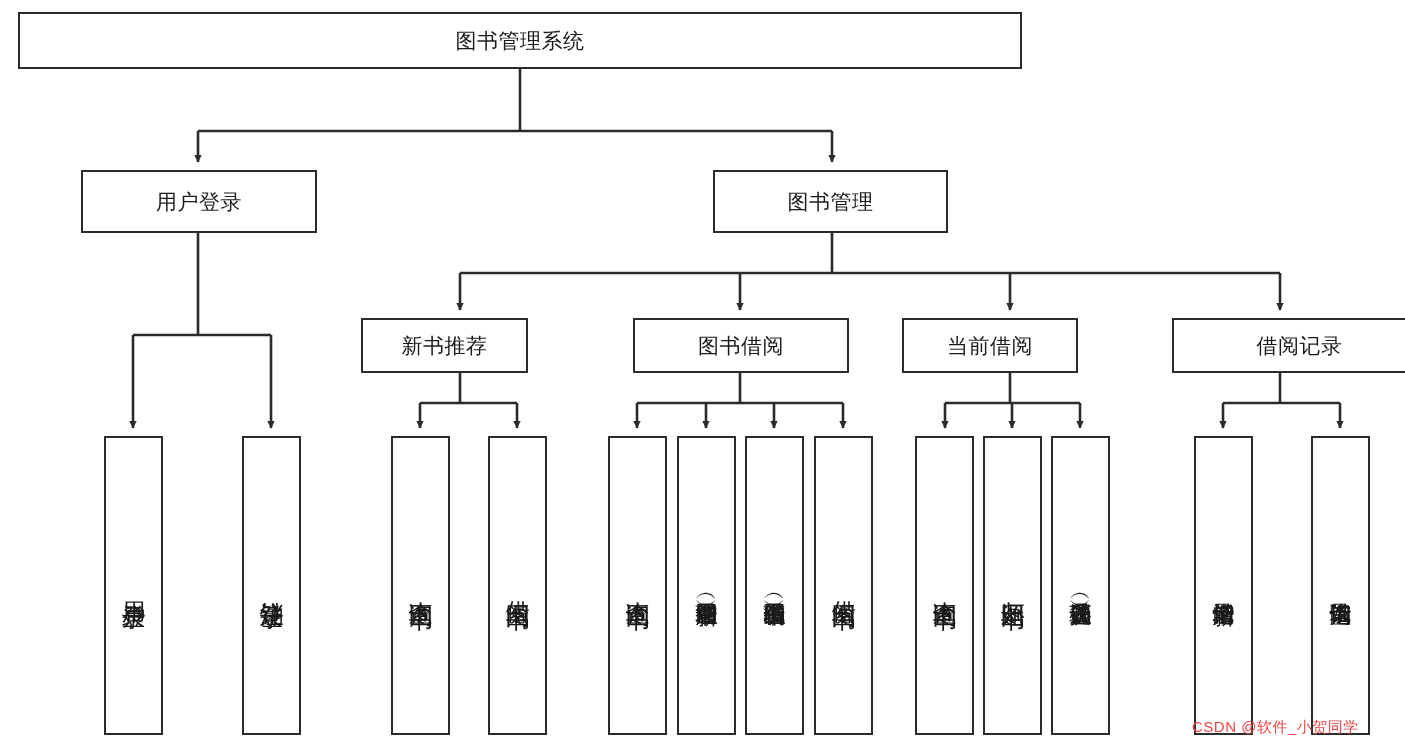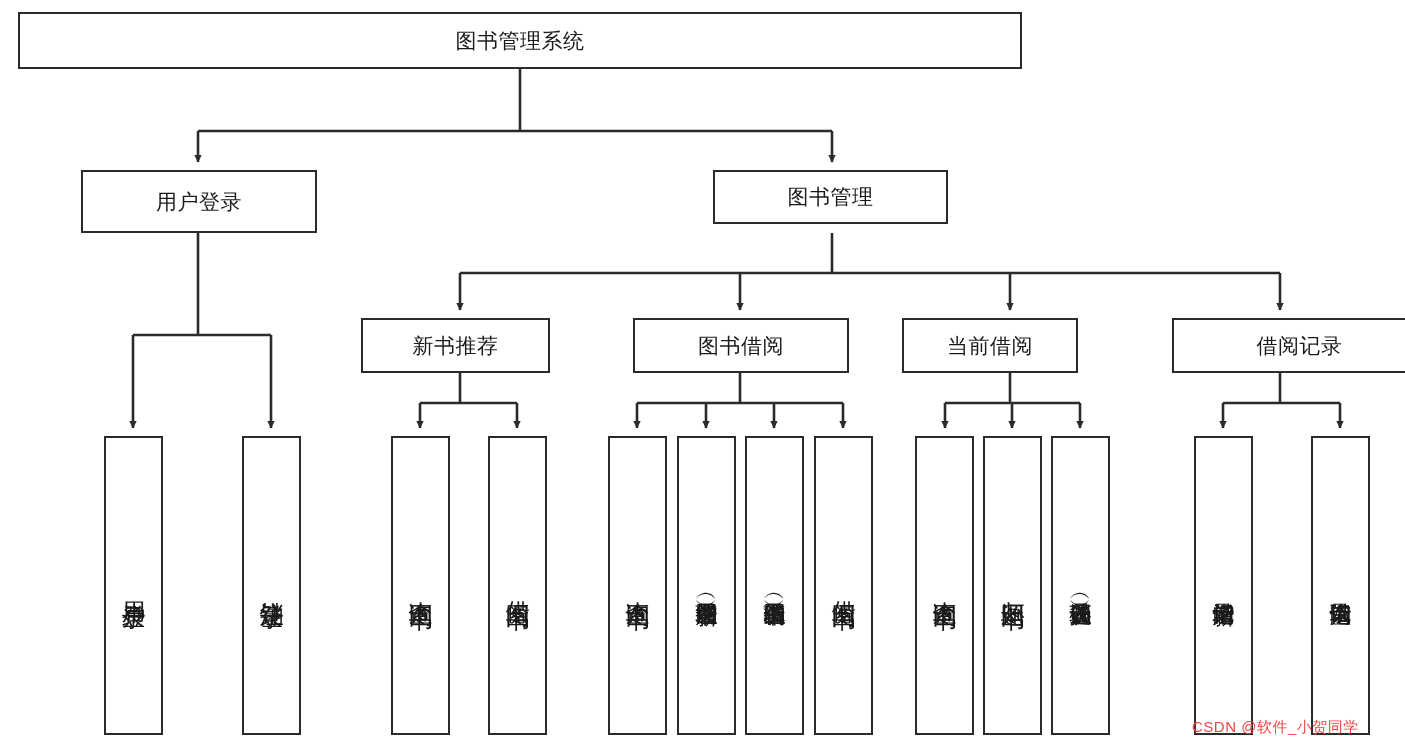--- a/index.html
+++ b/index.html
@@ -127,25 +127,25 @@
   </svg>
 
   <div class="node horiz" style="left:18px; top:12px; width:1004px; height:57px;">
     <span class="label">图书管理系统</span>
   </div>
 
   <div class="node horiz" style="left:81px; top:170px; width:236px; height:63px;">
     <span class="label">用户登录</span>
   </div>
 
-  <div class="node horiz" style="left:713px; top:170px; width:235px; height:54px;">
+  <div class="node horiz" style="left:713px; top:170px; width:235px; height:63px;">
     <span class="label">图书管理</span>
   </div>
 
-  <div class="node horiz" style="left:361px; top:318px; width:189px; height:55px;">
+  <div class="node horiz" style="left:361px; top:318px; width:167px; height:55px;">
     <span class="label">新书推荐</span>
   </div>
 
   <div class="node horiz" style="left:633px; top:318px; width:216px; height:55px;">
     <span class="label">图书借阅</span>
   </div>
 
   <div class="node horiz" style="left:902px; top:318px; width:176px; height:55px;">
     <span class="label">当前借阅</span>
   </div>

